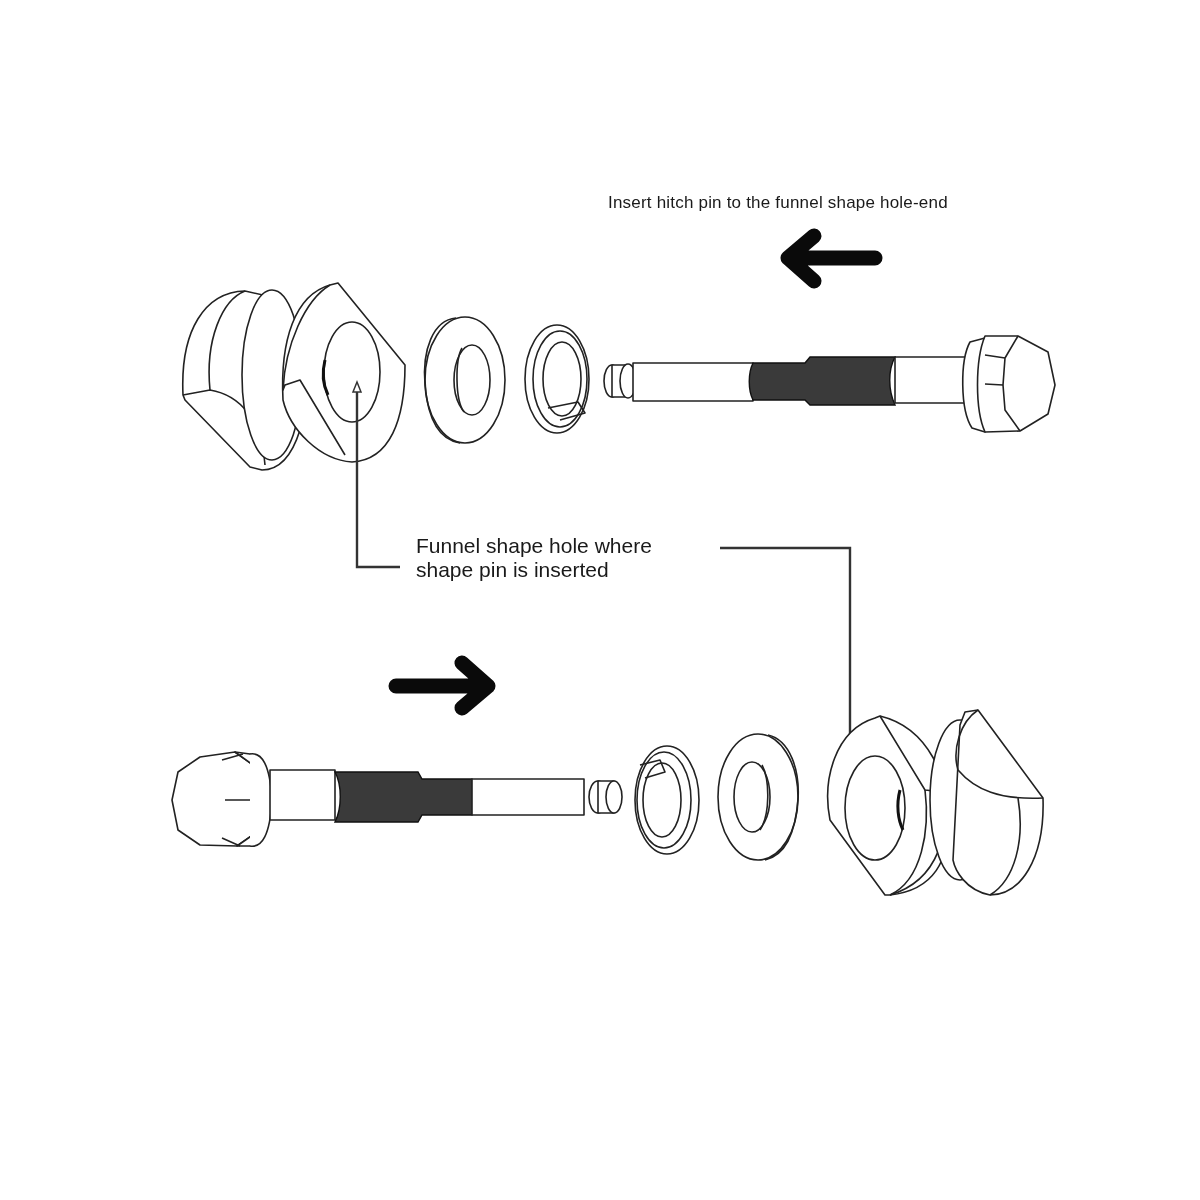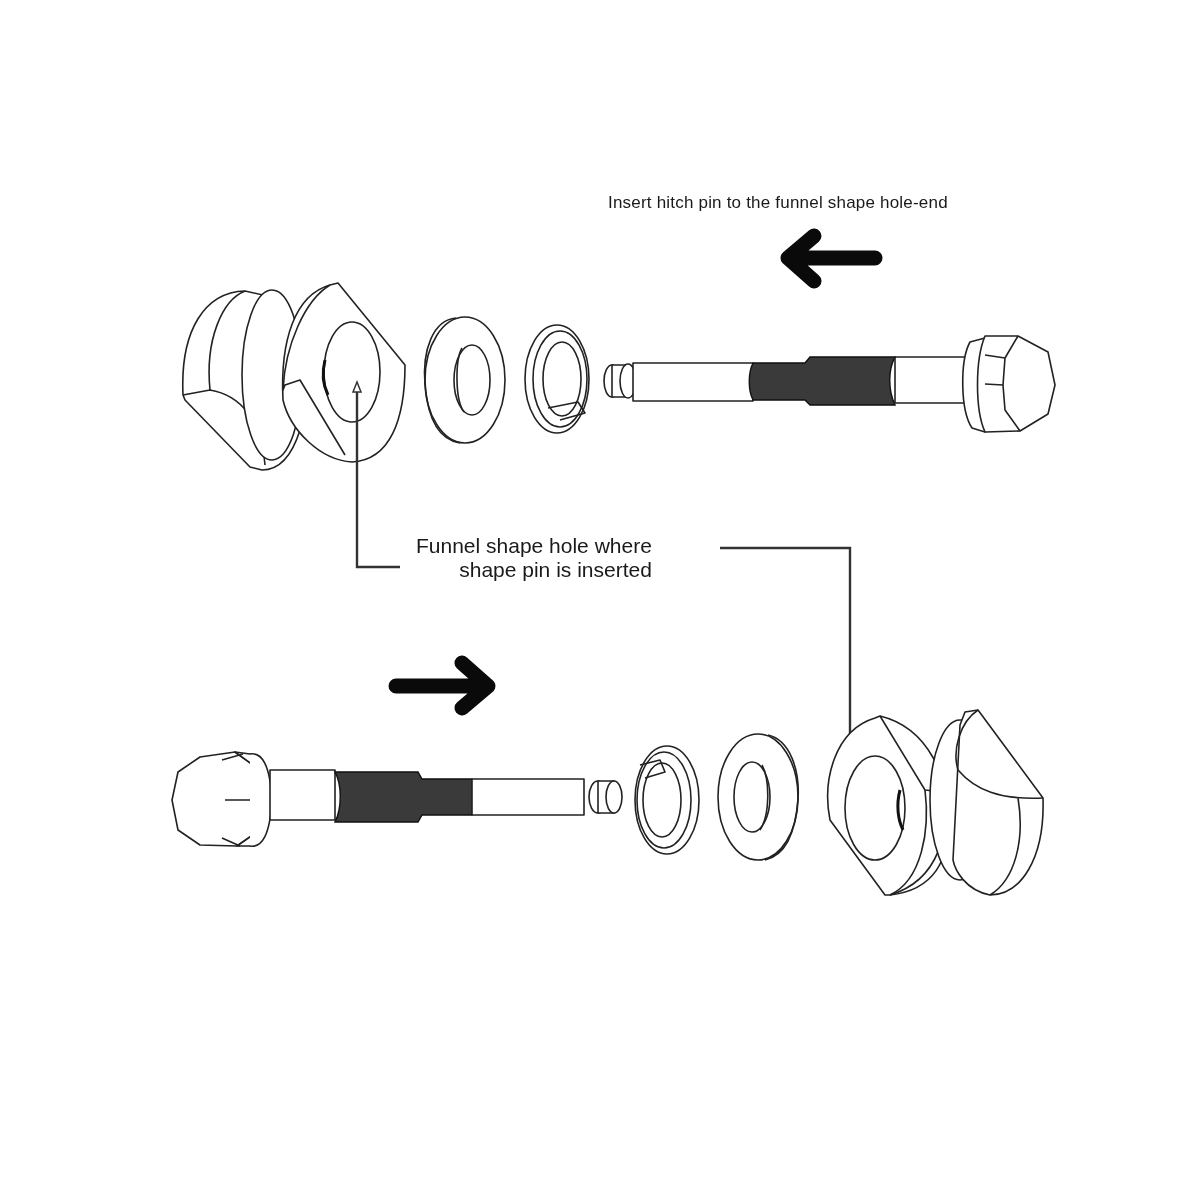--- a/index.html
+++ b/index.html
@@ -1,21 +1,21 @@
 <!DOCTYPE html>
 <html><head>
   <meta charset="utf-8">
   <style>
     html, body { margin: 0; padding: 0; background: #ffffff; }
     body { width: 1200px; height: 1200px; position: relative; overflow: hidden; }
     #stage { position: absolute; left: 0; top: 0; width: 1200px; height: 1200px; }
     .lbl { position: absolute; font-family: "Liberation Sans", sans-serif; color: #1a1a1a; white-space: nowrap; }
     #instruction { left: 608px; top: 193px; font-size: 17px; letter-spacing: 0.2px; }
     #callout { left: 416px; top: 534px; font-size: 21px; line-height: 24px; }
-    #callout div { white-space: nowrap; text-align: right; }
+    #callout div { white-space: nowrap; }
     svg .ln { fill: #ffffff; stroke: #222; stroke-width: 1.6; stroke-linejoin: round; }
     svg .ln2 { fill: none; stroke: #222; stroke-width: 1.6; stroke-linejoin: round; }
     svg .thread { fill: #3a3a3a; stroke: #111; stroke-width: 1.4; }
     svg .leader { fill: none; stroke: #333; stroke-width: 2.4; }
     svg .arrow { fill: none; stroke: #0a0a0a; stroke-width: 15; stroke-linecap: round; stroke-linejoin: round; }
   </style>
 </head>
 <body>
 
 <div id="stage">

